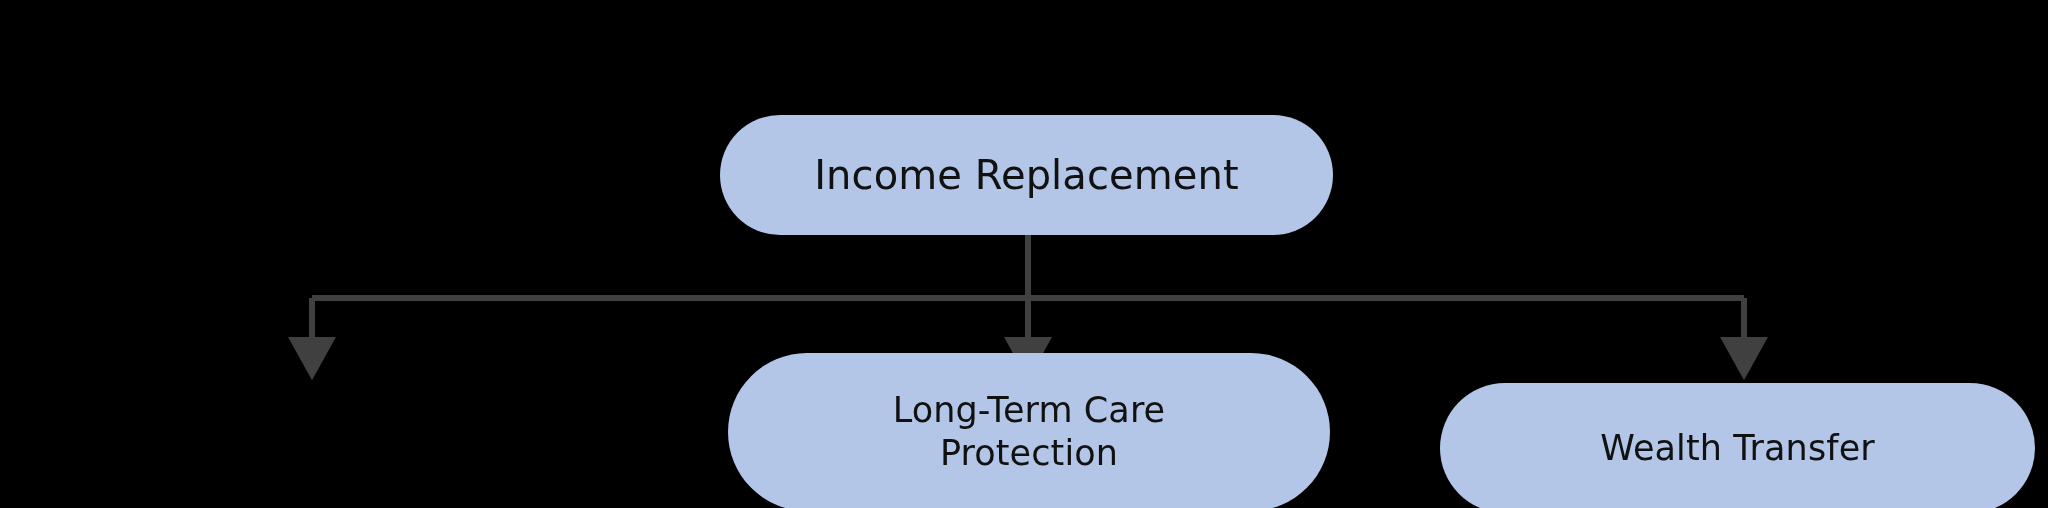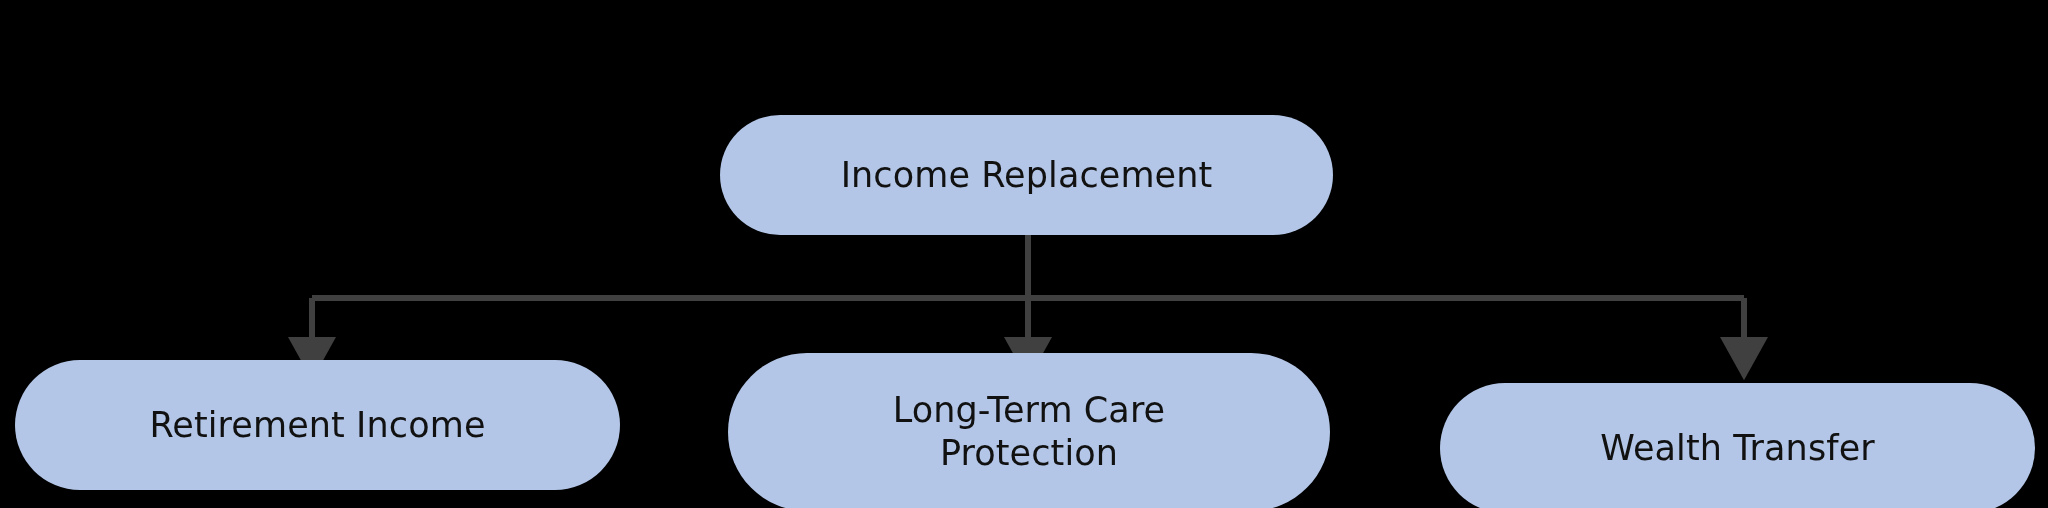--- a/index.html
+++ b/index.html
@@ -41,21 +41,21 @@
     display: block;
     padding: 0 26px;
     white-space: pre-line;
   }
   
   #node-root {
     left: 720px;
     top: 115px;
     width: 613px;
     height: 120px;
-    font-size: 35px;
+    font-size: 40px;
   }
   
   #node-child-0 {
     left: 15px;
     top: 360px;
     width: 605px;
     height: 130px;
     font-size: 35px;
   }
   #node-child-1 {
@@ -95,23 +95,20 @@
 
     <path d="M1028,298 L1028,340" stroke="#404040" stroke-width="6" fill="none" marker-end="url(#arrowhead)"></path>
 
     <path d="M1744,298 L1744,340" stroke="#404040" stroke-width="6" fill="none" marker-end="url(#arrowhead)"></path>
   </svg>
 
   <div class="node" id="node-root">
     <span class="node-label">Income Replacement</span>
   </div>
 
-  <div class="node" id="node-child-0">
-    <span class="node-label">Retirement Income</span>
-  </div>
 
   <div class="node" id="node-child-1">
     <span class="node-label">Long-Term Care
 Protection</span>
   </div>
 
   <div class="node" id="node-child-2">
     <span class="node-label">Wealth Transfer</span>
   </div>
 

